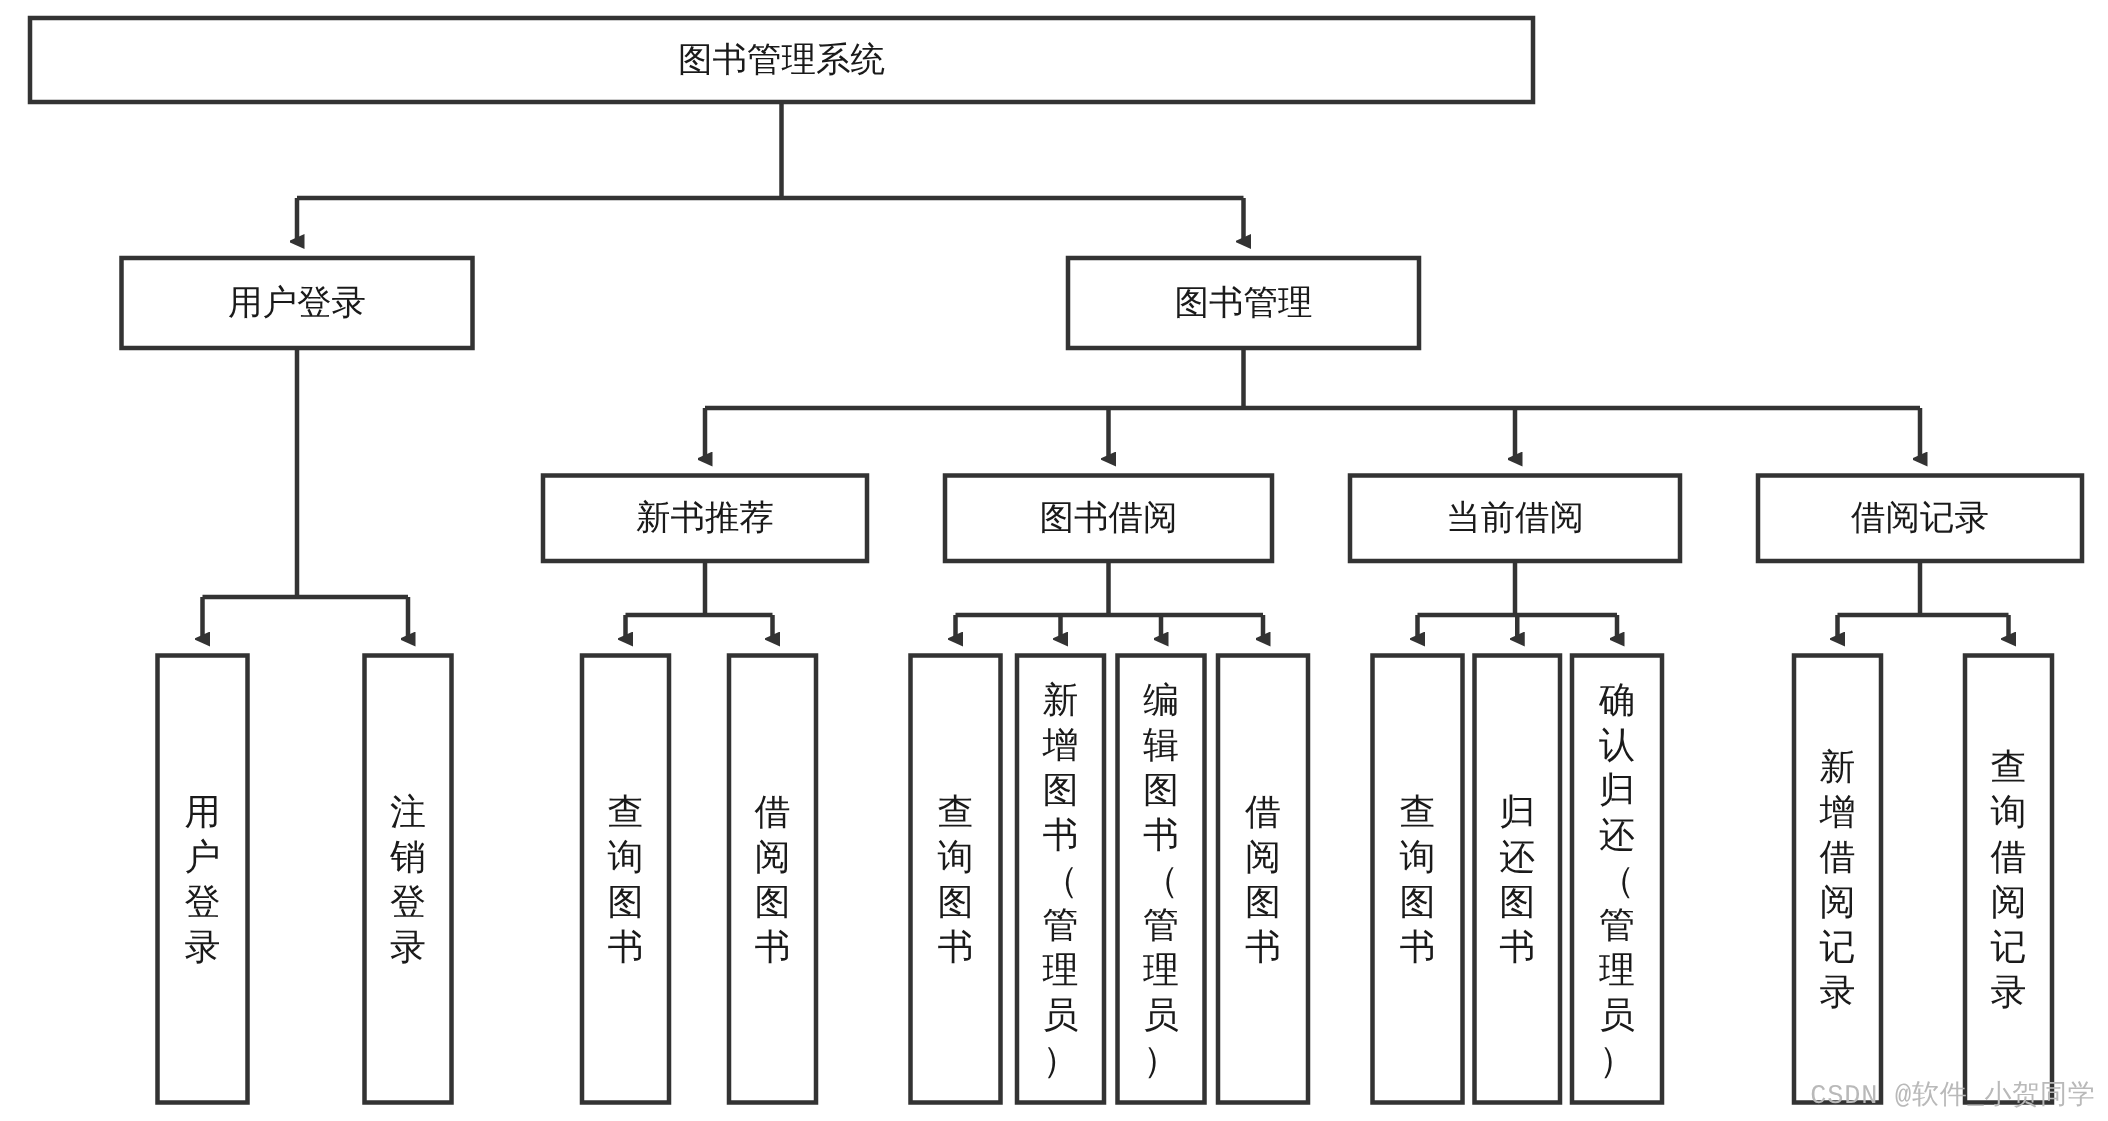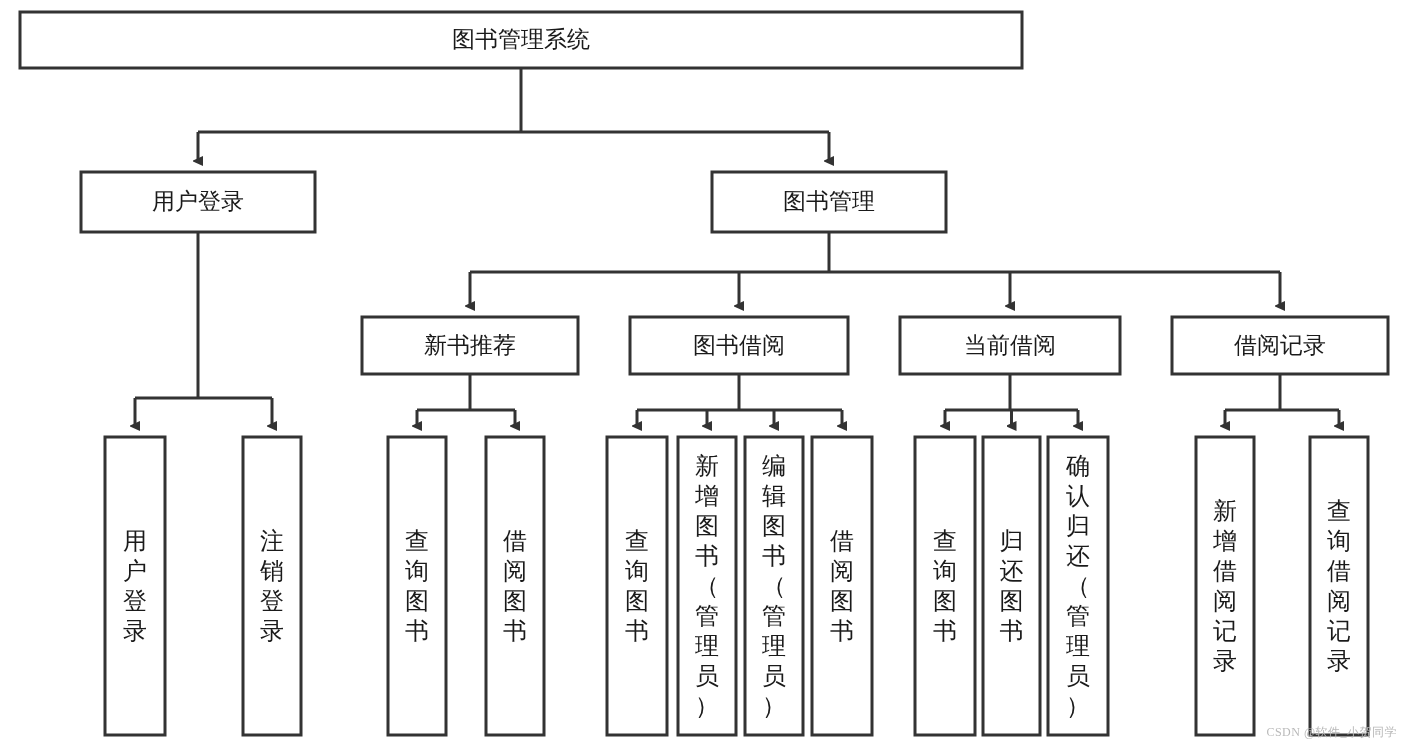--- a/index.html
+++ b/index.html
@@ -50,22 +50,22 @@
     fill: none;
   }
   .arrow-head {
     fill: #333333;
     stroke: none;
   }
   .watermark {
     position: absolute;
     right: 8px;
     bottom: 6px;
-    font-family: Liberation Serif, serif;
-    font-size: 12px;
+    font-family: Liberation Mono, monospace;
+    font-size: 18px;
     color: #b9b9b9;
     letter-spacing: 0.5px;
     white-space: nowrap;
     user-select: none;
   }
 </style>
 </head>
 <body>
 
 <div id="diagram-root">

